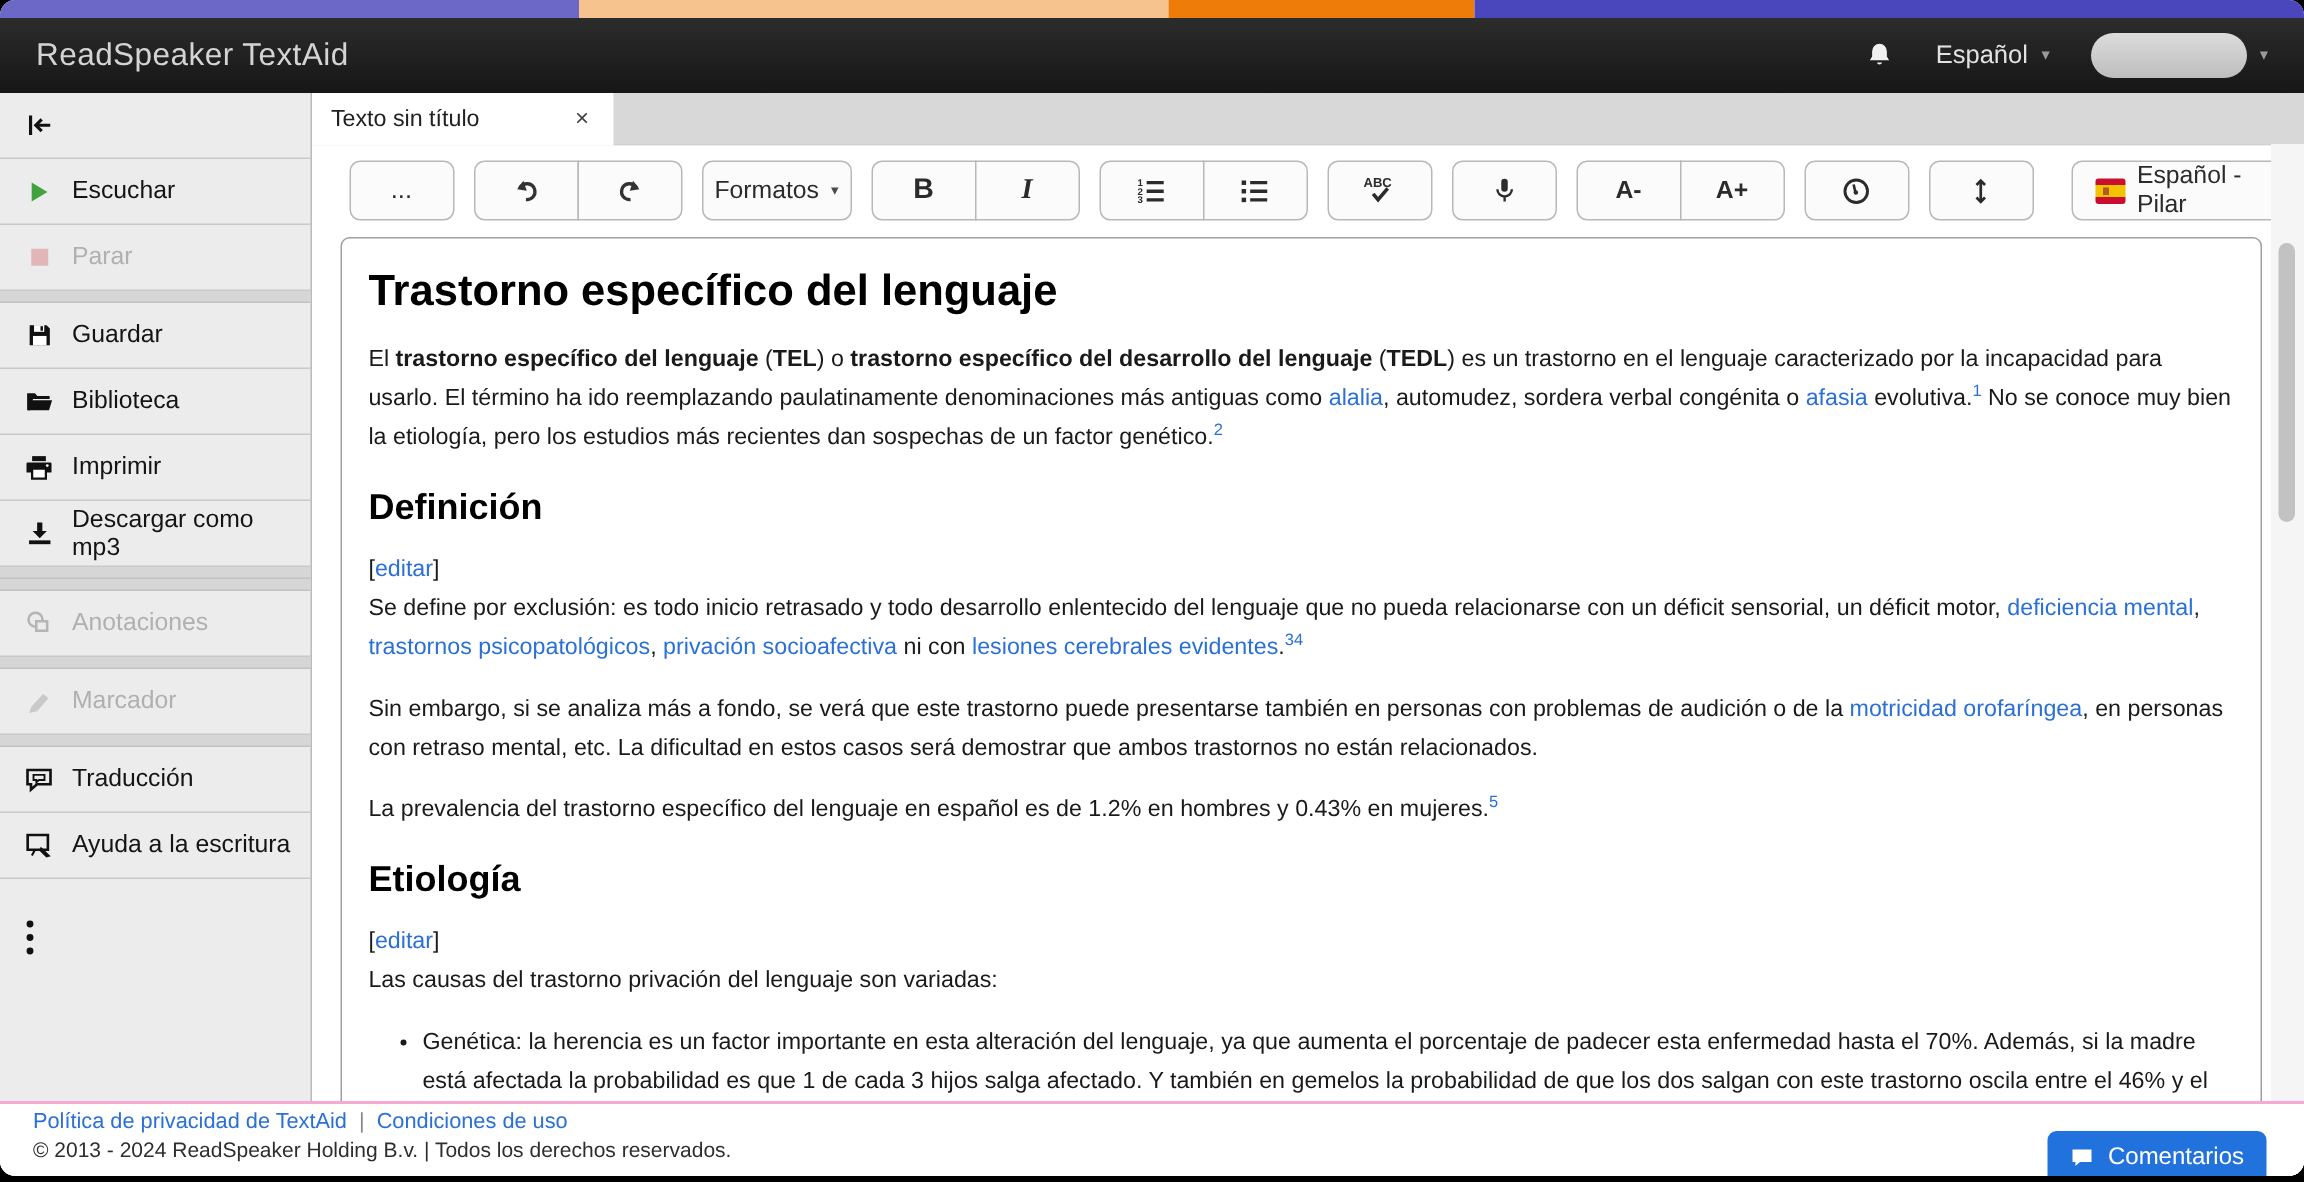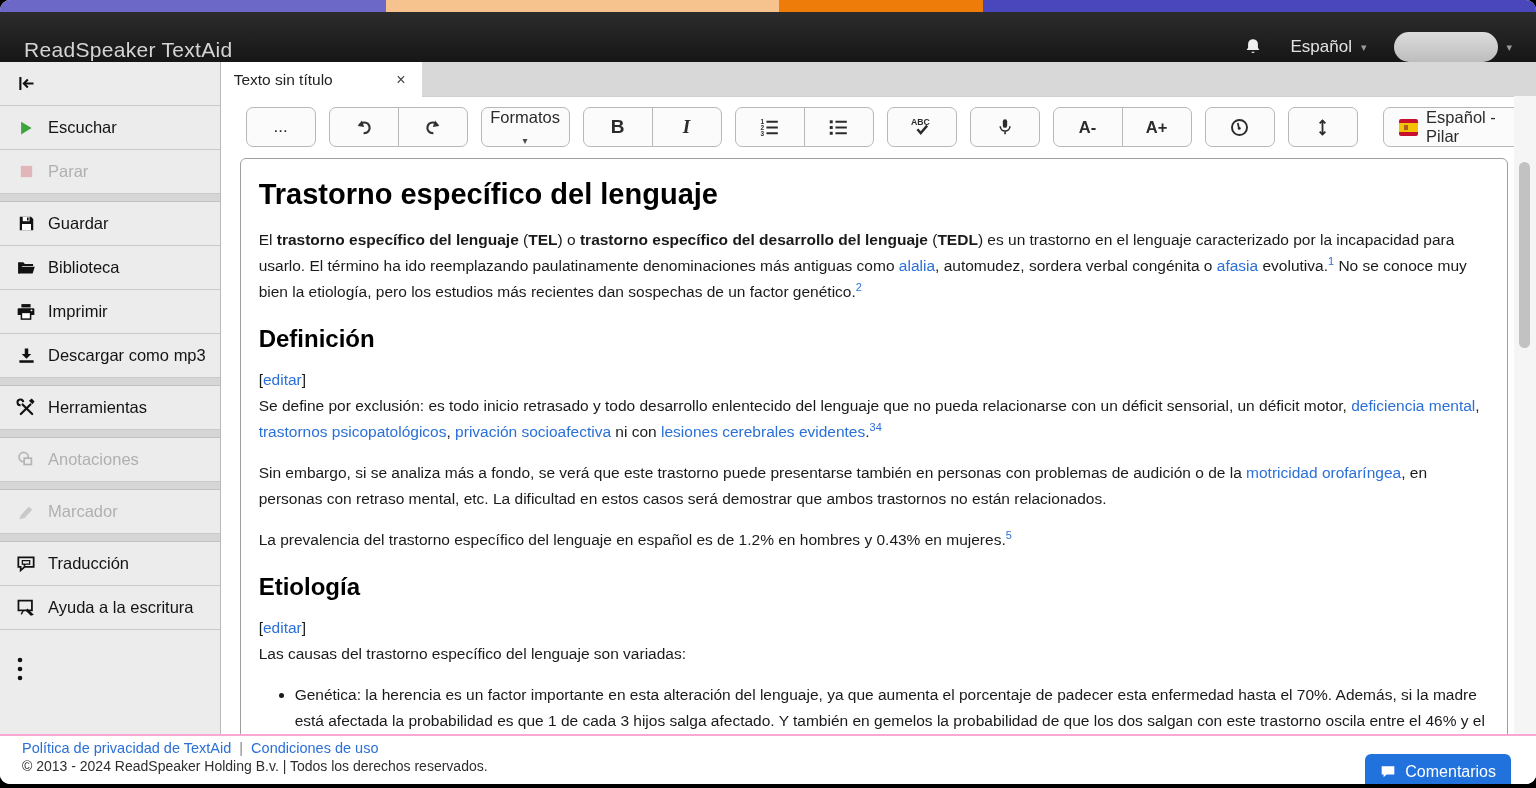--- a/index.html
+++ b/index.html
@@ -2,21 +2,21 @@
 <html><head>
 <meta charset="utf-8">
 <style>
   html,body{margin:0;padding:0;}
   body{width:1536px;height:788px;background:#000;font-family:"Liberation Sans",sans-serif;position:relative;overflow:hidden;}
   .window{position:absolute;top:0;left:0;right:0;bottom:4px;border-radius:10px;overflow:hidden;background:#fff;}
   
   .stripe{height:12px;display:flex;width:100%;}
   .stripe div{height:100%;}
   
-  .header{height:50px;background:linear-gradient(#2c2c2c,#161616);display:flex;align-items:flex-end;padding:0 24px;}
+  .header{height:50px;background:linear-gradient(#2c2c2c,#161616);display:flex;align-items:center;padding:0 24px;}
   .logo{color:#d4d4d4;font-size:21px;letter-spacing:.3px;}
   .header-right{margin-left:auto;display:flex;align-items:center;gap:28px;}
   .lang{display:flex;align-items:center;gap:9px;color:#e2e2e2;font-size:17px;cursor:pointer;}
   .caret{font-size:11px;color:#9a9a9a;line-height:1;}
   .user-menu{display:flex;align-items:center;gap:8px;cursor:pointer;}
   .user-pill{width:104px;height:30px;border-radius:15px;background:linear-gradient(#dcdcdc,#bdbdbd);}
   
   .app-body{position:absolute;top:62px;left:0;right:0;bottom:0;display:flex;}
   .sidebar{width:220px;background:#ececec;border-right:1px solid #b9b9b9;display:flex;flex-direction:column;}
   .side-item{height:43px;flex:0 0 auto;display:flex;align-items:center;gap:10px;padding:0 10px 0 14px;border-bottom:1px solid #c9c9c9;font-size:16.5px;color:#141414;cursor:pointer;}
@@ -162,33 +162,20 @@
           <div class="side-item">
             <span class="side-icon">
               <svg viewBox="0 0 24 24" width="19" height="19">
                 <path d="M9.8 3h4.4v7h3.8L12 16.2 6 10h3.8z" fill="#111"></path>
                 <rect x="3" y="18" width="18" height="3.2" fill="#111"></rect>
               </svg>
             </span>
             <span>Descargar como mp3</span>
           </div>
           <div class="side-gap"></div>
-          <div class="side-item">
-            <span class="side-icon">
-              <svg viewBox="0 0 24 24" width="21" height="21">
-                <g stroke="#111" stroke-width="2.5" stroke-linecap="round" fill="none">
-                  <path d="M5.5 19.5l11-11"></path>
-                  <path d="M18.5 19.5l-11-11"></path>
-                </g>
-                <path d="M14.8 4.2l3.2-2.4 3.2 3.2-2.4 3.2z" fill="#111"></path>
-                <path d="M8.3 5.9a3.3 3.3 0 1 0-3 3.6" fill="none" stroke="#111" stroke-width="2.3"></path>
-              </svg>
-            </span>
-            <span>Herramientas</span>
-          </div>
           <div class="side-gap"></div>
           <div class="side-item disabled">
             <span class="side-icon">
               <svg viewBox="0 0 24 24" width="20" height="20">
                 <circle cx="9.2" cy="8.5" r="5.6" fill="none" stroke="#b5b5b5" stroke-width="2"></circle>
                 <rect x="9.8" y="9.8" width="8.7" height="7.6" fill="#ececec" stroke="#b5b5b5" stroke-width="2"></rect>
               </svg>
             </span>
             <span>Anotaciones</span>
           </div>
@@ -256,21 +243,21 @@
           </div>
           <div class="tb-btn">
             <span class="flip" style="display:flex;">
                 <svg viewBox="0 0 24 24" width="22" height="22">
                   <path d="M6.9 10.4c2.6-4.7 9.5-4.4 11 .8 1.2 4.1-1.9 7.7-6.3 7.4" fill="none" stroke="#333" stroke-width="2.4"></path>
                   <path d="M9.7 4.9L5.2 11l7 1.1z" fill="#333"></path>
                 </svg>
               </span>
           </div>
         </div>
-        <div class="tb-btn" style="padding:0 16px;flex-direction:column;">
+        <div class="tb-btn" style="padding:0 16px;">
           <span style="font-size:16.5px;">Formatos</span>
           <span class="tb-caret">▾</span>
         </div>
         <div class="tb-group">
           <div class="tb-btn">
               <span class="bold-glyph">B</span>
             </div>
           <div class="tb-btn">
               <span class="italic-glyph">I</span>
             </div>
@@ -361,21 +348,21 @@
 
       <div class="editor-box">
         <div class="article">
             <h1>Trastorno específico del lenguaje</h1>
             <p><span>El </span><span class="b">trastorno específico del lenguaje</span><span> (</span><span class="b">TEL</span><span>) o </span><span class="b">trastorno específico del desarrollo del lenguaje</span><span> (</span><span class="b">TEDL</span><span>) es un trastorno en el lenguaje caracterizado por la incapacidad para usarlo. El término ha ido reemplazando paulatinamente denominaciones más antiguas como </span><a href="#">alalia</a><span>, automudez, sordera verbal congénita o </span><a href="#">afasia</a><span> evolutiva.</span><a href="#" class="sup">1</a><span> No se conoce muy bien la etiología, pero los estudios más recientes dan sospechas de un factor genético.</span><a href="#" class="sup">2</a></p>
             <h2>Definición</h2>
             <p><span>[</span><a href="#">editar</a><span>]</span><br><span>Se define por exclusión: es todo inicio retrasado y todo desarrollo enlentecido del lenguaje que no pueda relacionarse con un déficit sensorial, un déficit motor, </span><a href="#">deficiencia mental</a><span>, </span><a href="#">trastornos psicopatológicos</a><span>, </span><a href="#">privación socioafectiva</a><span> ni con </span><a href="#">lesiones cerebrales evidentes</a><span>.</span><a href="#" class="sup">34</a></p>
             <p><span>Sin embargo, si se analiza más a fondo, se verá que este trastorno puede presentarse también en personas con problemas de audición o de la </span><a href="#">motricidad orofaríngea</a><span>, en personas con retraso mental, etc. La dificultad en estos casos será demostrar que ambos trastornos no están relacionados.</span></p>
             <p><span>La prevalencia del trastorno específico del lenguaje en español es de 1.2% en hombres y 0.43% en mujeres.</span><a href="#" class="sup">5</a></p>
             <h2>Etiología</h2>
-            <p><span>[</span><a href="#">editar</a><span>]</span><br><span>Las causas del trastorno específico del lenguaje son variadas:</span></p>
+            <p><span>[</span><a href="#">editar</a><span>]</span><br><span>Las causas del trastorno privación del lenguaje son variadas:</span></p>
             <ul>
               <li><span>Genética: la herencia es un factor importante en esta alteración del lenguaje, ya que aumenta el porcentaje de padecer esta enfermedad hasta el 70%. Además, si la madre está afectada la probabilidad es que 1 de cada 3 hijos salga afectado. Y también en gemelos la probabilidad de que los dos salgan con este trastorno oscila entre el 46% y el 96%.</span><a href="#" class="sup">6</a></li>
               <li><span>Neuro-biológica: las hemorragias cerebrales, las lesiones subcorticales en los </span><a href="#">ganglios basales</a><span>, las anomalías neuronales, el déficit circulatorio o lesiones en el </span></li>
             </ul>
           </div>
       </div>
 
       <div class="scrollbar">
         <div class="scroll-thumb"></div>
       </div>

